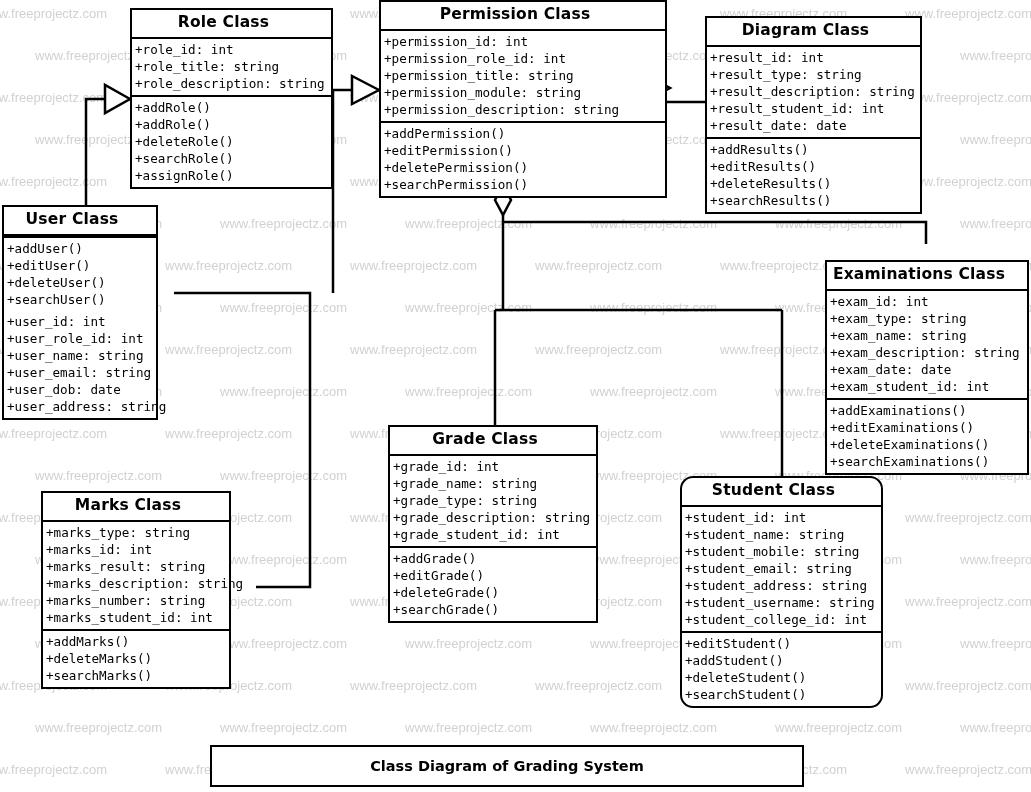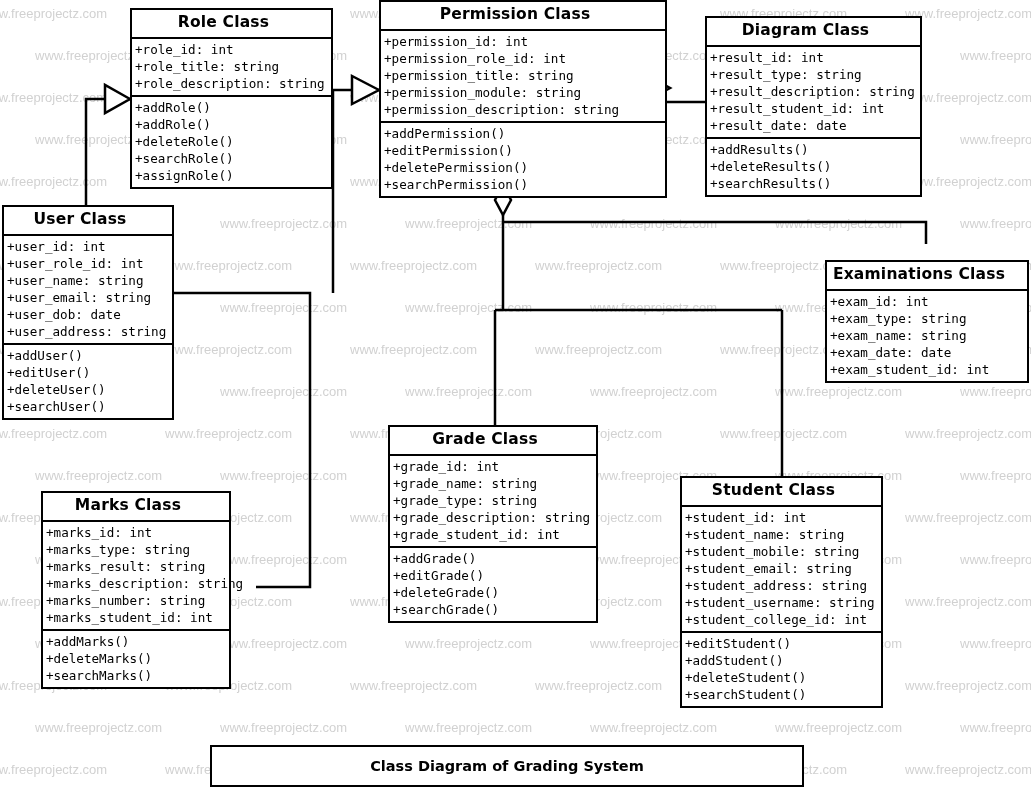--- a/index.html
+++ b/index.html
@@ -281,51 +281,59 @@
     <div class="hdr">Diagram Class</div>
     <div class="sect attrs">
       <div class="row">+result_id: int</div>
       <div class="row">+result_type: string</div>
       <div class="row">+result_description: string</div>
       <div class="row">+result_student_id: int</div>
       <div class="row">+result_date: date</div>
     </div>
     <div class="sect ops">
       <div class="row">+addResults()</div>
+      <div class="row">+editResults()</div>
       <div class="row">+deleteResults()</div>
       <div class="row">+searchResults()</div>
     </div>
   </div>
 
-  <div class="uml" style="left:2px; top:205px; width:172px;">
+  <div class="uml" style="left:2px; top:205px; width:156px;">
     <div class="hdr">User Class</div>
+    <div class="sect ops">
+      <div class="row">+addUser()</div>
+      <div class="row">+editUser()</div>
+      <div class="row">+deleteUser()</div>
+      <div class="row">+searchUser()</div>
+    </div>
     <div class="sect attrs">
       <div class="row">+user_id: int</div>
       <div class="row">+user_role_id: int</div>
       <div class="row">+user_name: string</div>
       <div class="row">+user_email: string</div>
       <div class="row">+user_dob: date</div>
       <div class="row">+user_address: string</div>
     </div>
-    <div class="sect ops">
-      <div class="row">+addUser()</div>
-      <div class="row">+editUser()</div>
-      <div class="row">+deleteUser()</div>
-      <div class="row">+searchUser()</div>
-    </div>
   </div>
 
   <div class="uml" style="left:825px; top:244px; width:204px;margin-top:16px;">
     <div class="hdr">Examinations Class</div>
     <div class="sect attrs">
       <div class="row">+exam_id: int</div>
       <div class="row">+exam_type: string</div>
       <div class="row">+exam_name: string</div>
+      <div class="row">+exam_description: string</div>
       <div class="row">+exam_date: date</div>
       <div class="row">+exam_student_id: int</div>
+    </div>
+    <div class="sect ops">
+      <div class="row">+addExaminations()</div>
+      <div class="row">+editExaminations()</div>
+      <div class="row">+deleteExaminations()</div>
+      <div class="row">+searchExaminations()</div>
     </div>
   </div>
 
   <div class="uml" style="left:388px; top:425px; width:210px;">
     <div class="hdr">Grade Class</div>
     <div class="sect attrs">
       <div class="row">+grade_id: int</div>
       <div class="row">+grade_name: string</div>
       <div class="row">+grade_type: string</div>
       <div class="row">+grade_description: string</div>
@@ -335,35 +343,35 @@
       <div class="row">+addGrade()</div>
       <div class="row">+editGrade()</div>
       <div class="row">+deleteGrade()</div>
       <div class="row">+searchGrade()</div>
     </div>
   </div>
 
   <div class="uml" style="left:41px; top:491px; width:190px;">
     <div class="hdr">Marks Class</div>
     <div class="sect attrs">
+      <div class="row">+marks_type: string</div>
       <div class="row">+marks_id: int</div>
-      <div class="row">+marks_type: string</div>
       <div class="row">+marks_result: string</div>
       <div class="row">+marks_description: string</div>
       <div class="row">+marks_number: string</div>
       <div class="row">+marks_student_id: int</div>
     </div>
     <div class="sect ops">
       <div class="row">+addMarks()</div>
       <div class="row">+deleteMarks()</div>
       <div class="row">+searchMarks()</div>
     </div>
   </div>
 
-  <div class="uml" style="left:680px; top:476px; width:203px;">
+  <div class="uml" style="left:680px; top:476px; width:203px;border-radius:13px;">
     <div class="hdr">Student Class</div>
     <div class="sect attrs">
       <div class="row">+student_id: int</div>
       <div class="row">+student_name: string</div>
       <div class="row">+student_mobile: string</div>
       <div class="row">+student_email: string</div>
       <div class="row">+student_address: string</div>
       <div class="row">+student_username: string</div>
       <div class="row">+student_college_id: int</div>
     </div>

